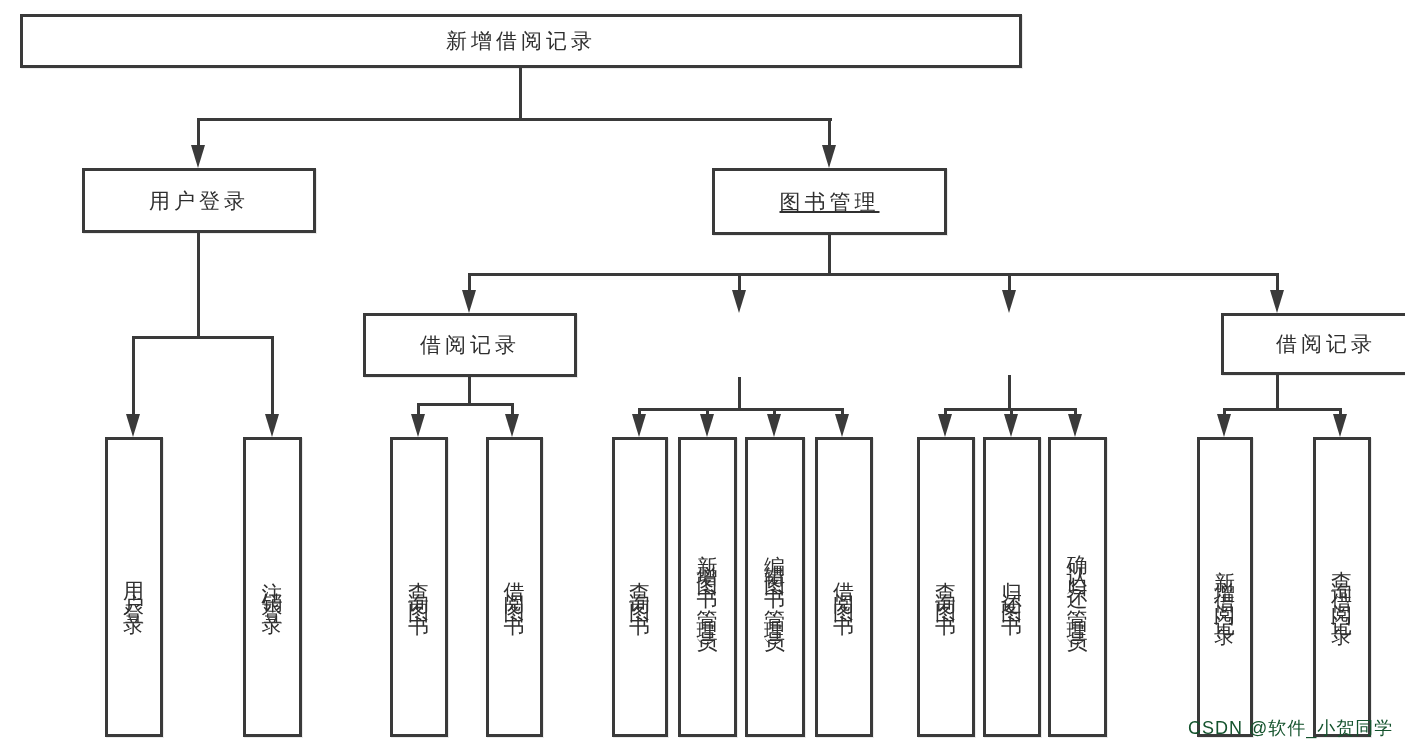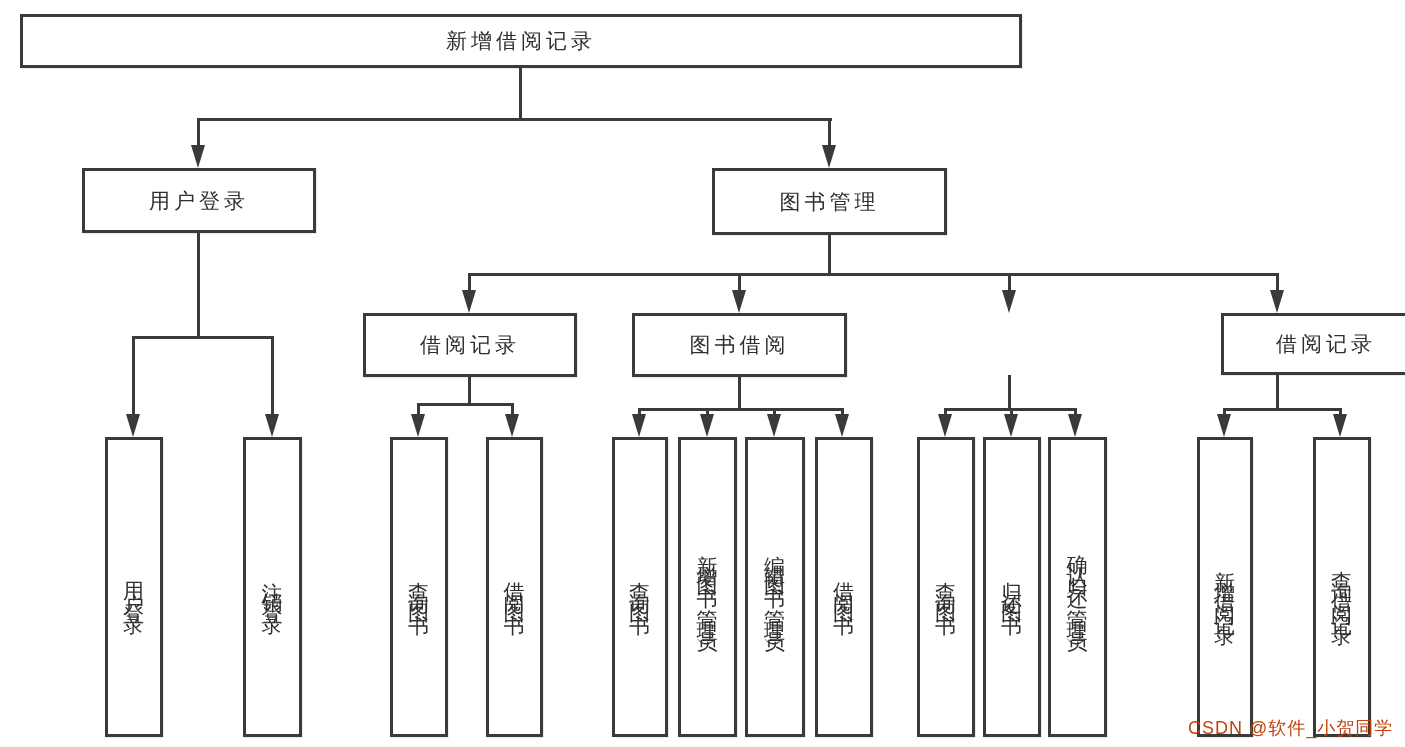--- a/index.html
+++ b/index.html
@@ -42,21 +42,21 @@
     border-left: 7px solid transparent;
     border-right: 7px solid transparent;
     border-top: 23px solid #3a3a3a;
   }
   .watermark {
     position: absolute;
     left: 1188px;
     top: 716px;
     font-size: 18px;
     letter-spacing: 1px;
-    color: #c2410c;
+    color: #14532d;
     white-space: nowrap;
     z-index: 5;
     text-align: center;
   }
 </style>
 </head>
 <body>
 
 <div class="canvas">
 
@@ -67,21 +67,21 @@
   <div class="vl" style="left:519px; top:68px; height:50px;"></div>
   <div class="hl" style="left:197px; top:118px; width:635px;"></div>
   <div class="vl" style="left:197px; top:118px; height:32px;"></div>
   <div class="ah" style="left:191px; top:145px;"></div>
   <div class="vl" style="left:828px; top:118px; height:32px;"></div>
   <div class="ah" style="left:822px; top:145px;"></div>
 
   <div class="node" style="left:82px; top:168px; width:234px; height:65px;">
     <span>用户登录</span>
   </div>
-  <div class="node" style="left:712px; top:168px; width:235px; height:67px;">
+  <div class="node" style="left:712px; top:168px; width:235px; height:67px;text-decoration:underline;">
     <span>图书管理</span>
   </div>
 
   <div class="vl" style="left:197px; top:233px; height:103px;"></div>
   <div class="hl" style="left:134px; top:336px; width:140px;"></div>
   <div class="vl" style="left:132px; top:336px; height:82px;"></div>
   <div class="ah" style="left:126px; top:414px;"></div>
   <div class="vl" style="left:271px; top:336px; height:82px;"></div>
   <div class="ah" style="left:265px; top:414px;"></div>
 
@@ -91,23 +91,20 @@
   <div class="ah" style="left:462px; top:290px;"></div>
   <div class="vl" style="left:738px; top:273px; height:22px;"></div>
   <div class="ah" style="left:732px; top:290px;"></div>
   <div class="vl" style="left:1008px; top:273px; height:22px;"></div>
   <div class="ah" style="left:1002px; top:290px;"></div>
   <div class="vl" style="left:1276px; top:273px; height:22px;"></div>
   <div class="ah" style="left:1270px; top:290px;"></div>
 
   <div class="node" style="left:363px; top:313px; width:214px; height:64px;">
     <span>借阅记录</span>
-  </div>
-  <div class="node" style="left:632px; top:313px; width:215px; height:64px;">
-    <span>图书借阅</span>
   </div>
   <div class="node" style="left:1221px; top:313px; width:210px; height:62px;">
     <span>借阅记录</span>
   </div>
 
   <div class="vl" style="left:468px; top:377px; height:26px;"></div>
   <div class="hl" style="left:417px; top:403px; width:97px;"></div>
   <div class="vl" style="left:417px; top:403px; height:14px;"></div>
   <div class="ah" style="left:411px; top:414px;"></div>
   <div class="vl" style="left:511px; top:403px; height:14px;"></div>

